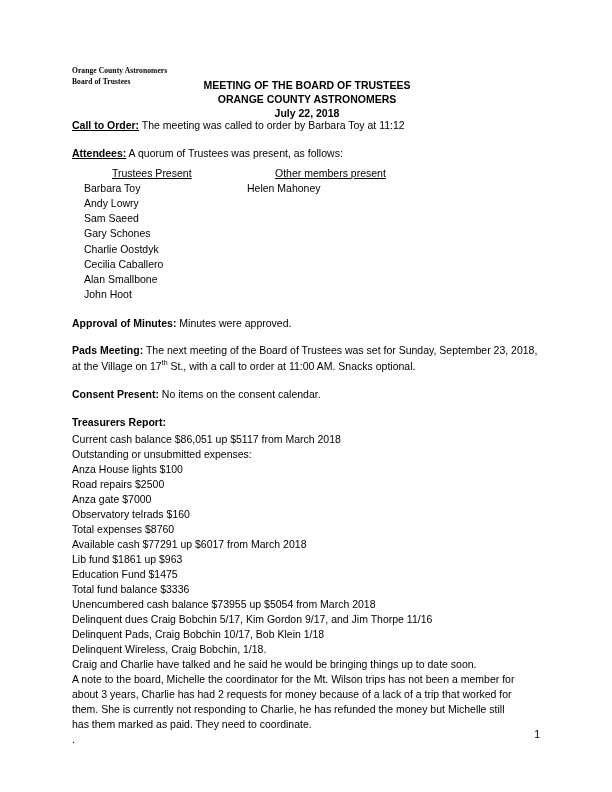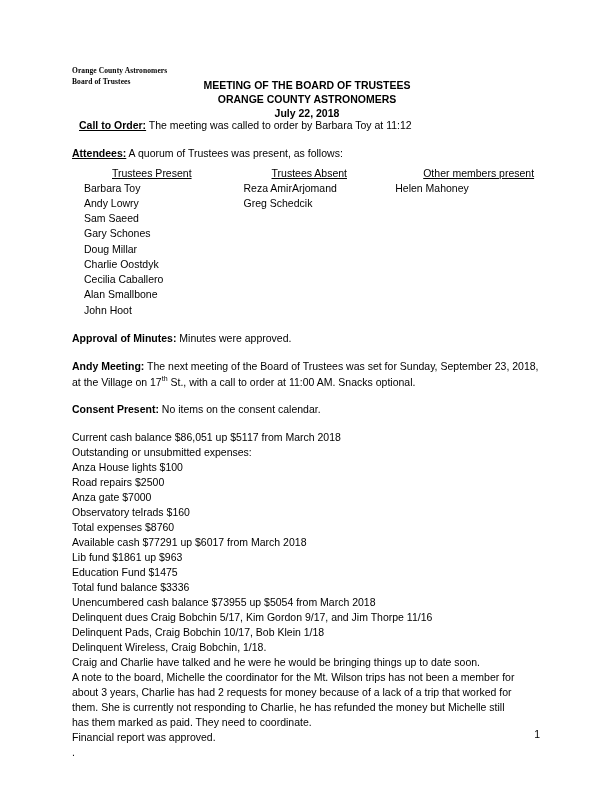--- a/index.html
+++ b/index.html
@@ -43,21 +43,21 @@
     font-weight: bold;
     font-size: 10.5px;
     line-height: 1.35;
   }
   
   .section {
     margin-top: 13px;
     font-size: 10.5px;
     line-height: 1.42;
   }
-  .section.first { margin-top: 30px; margin-left: 7px; }
+  .section.first { margin-top: 30px; }
   .hdr {
     font-weight: bold;
   }
   .hdr.u {
     text-decoration: underline;
   }
   .inline { }
   .attendees-cols {
     display: flex;
     margin-top: 5px;
@@ -113,76 +113,70 @@
     <div class="section">
       <span class="hdr u">Attendees:</span>
       <span class="inline">A quorum of Trustees was present, as follows:</span>
       <div class="attendees-cols">
         <div class="col c1">
           <div class="col-head">Trustees Present</div>
           <div class="col-row">Barbara Toy</div>
           <div class="col-row">Andy Lowry</div>
           <div class="col-row">Sam Saeed</div>
           <div class="col-row">Gary Schones</div>
-          <div class="col-row">Doug Millar</div>
           <div class="col-row">Charlie Oostdyk</div>
           <div class="col-row">Cecilia Caballero</div>
           <div class="col-row">Alan Smallbone</div>
           <div class="col-row">John Hoot</div>
-        </div>
-        <div class="col c2">
-          <div class="col-head">Trustees Absent</div>
-          <div class="col-row">Reza AmirArjomand</div>
-          <div class="col-row">Greg Schedcik</div>
         </div>
         <div class="col c3">
           <div class="col-head">Other members present</div>
           <div class="col-row">Helen Mahoney</div>
         </div>
       </div>
     </div>
 
     <div class="section">
       <span class="hdr">Approval of Minutes:</span>
       <span class="inline">Minutes were approved.</span>
     </div>
 
     <div class="section">
-      <span class="hdr">Andy Meeting:</span>
+      <span class="hdr">Pads Meeting:</span>
       <span class="inline">The next meeting of the Board of Trustees was set for Sunday, September 23, 2018, at the Village on 17</span><sup>th</sup><span class="inline"> St., with a call to order at 11:00 AM.  Snacks optional.</span>
     </div>
 
     <div class="section">
       <span class="hdr">Consent Present:</span>
       <span class="inline">No items on the consent calendar.</span>
     </div>
 
     <div class="section">
+      <div class="hdr">Treasurers Report:</div>
       <div class="treasurer-lines">
         <div>Current cash balance $86,051 up $5117 from March 2018</div>
         <div>Outstanding or unsubmitted expenses:</div>
         <div>Anza House lights $100</div>
         <div>Road repairs $2500</div>
         <div>Anza gate $7000</div>
         <div>Observatory telrads $160</div>
         <div>Total expenses $8760</div>
         <div>Available cash $77291 up $6017 from March 2018</div>
         <div>Lib fund $1861  up $963</div>
         <div>Education Fund $1475</div>
         <div>Total fund balance $3336</div>
         <div>Unencumbered cash balance $73955 up $5054 from March 2018</div>
         <div>Delinquent dues Craig Bobchin 5/17, Kim Gordon 9/17, and Jim Thorpe 11/16</div>
         <div>Delinquent Pads, Craig Bobchin 10/17, Bob Klein 1/18</div>
         <div>Delinquent Wireless, Craig Bobchin, 1/18.</div>
-        <div>Craig and Charlie have talked and he were he would be bringing things up to date soon.</div>
+        <div>Craig and Charlie have talked and he said he would be bringing things up to date soon.</div>
         <div>A note to the board, Michelle the coordinator for the Mt. Wilson trips has not been a member for</div>
         <div>about 3 years, Charlie has had 2 requests for money because of a lack of a trip that worked for</div>
         <div>them. She is currently not responding to Charlie, he has refunded the money but Michelle still</div>
         <div>has them marked as paid. They need to coordinate.</div>
-        <div>Financial report was approved.</div>
         <div>.</div>
       </div>
     </div>
 
   </div>
 
   <div class="pnum">1</div>
 
 </div>
 

